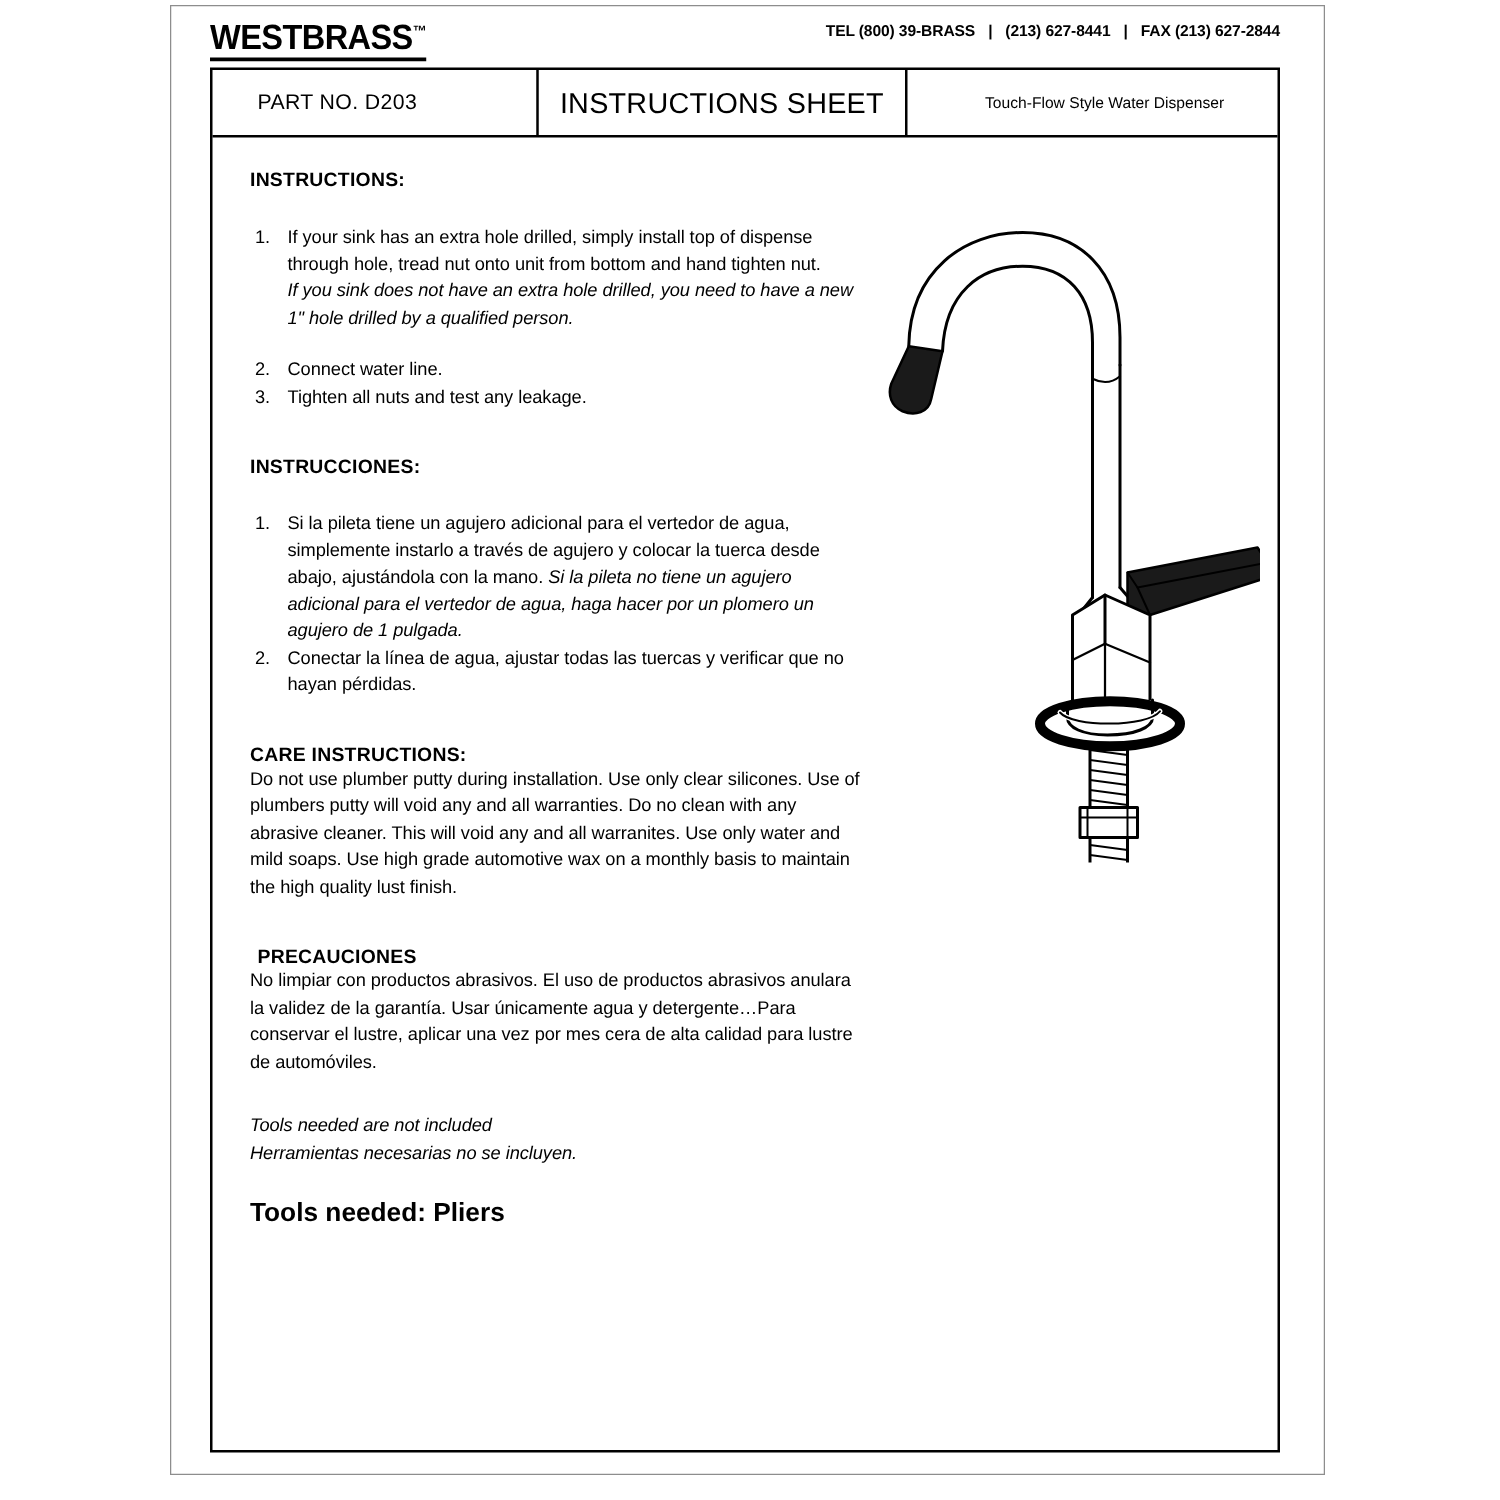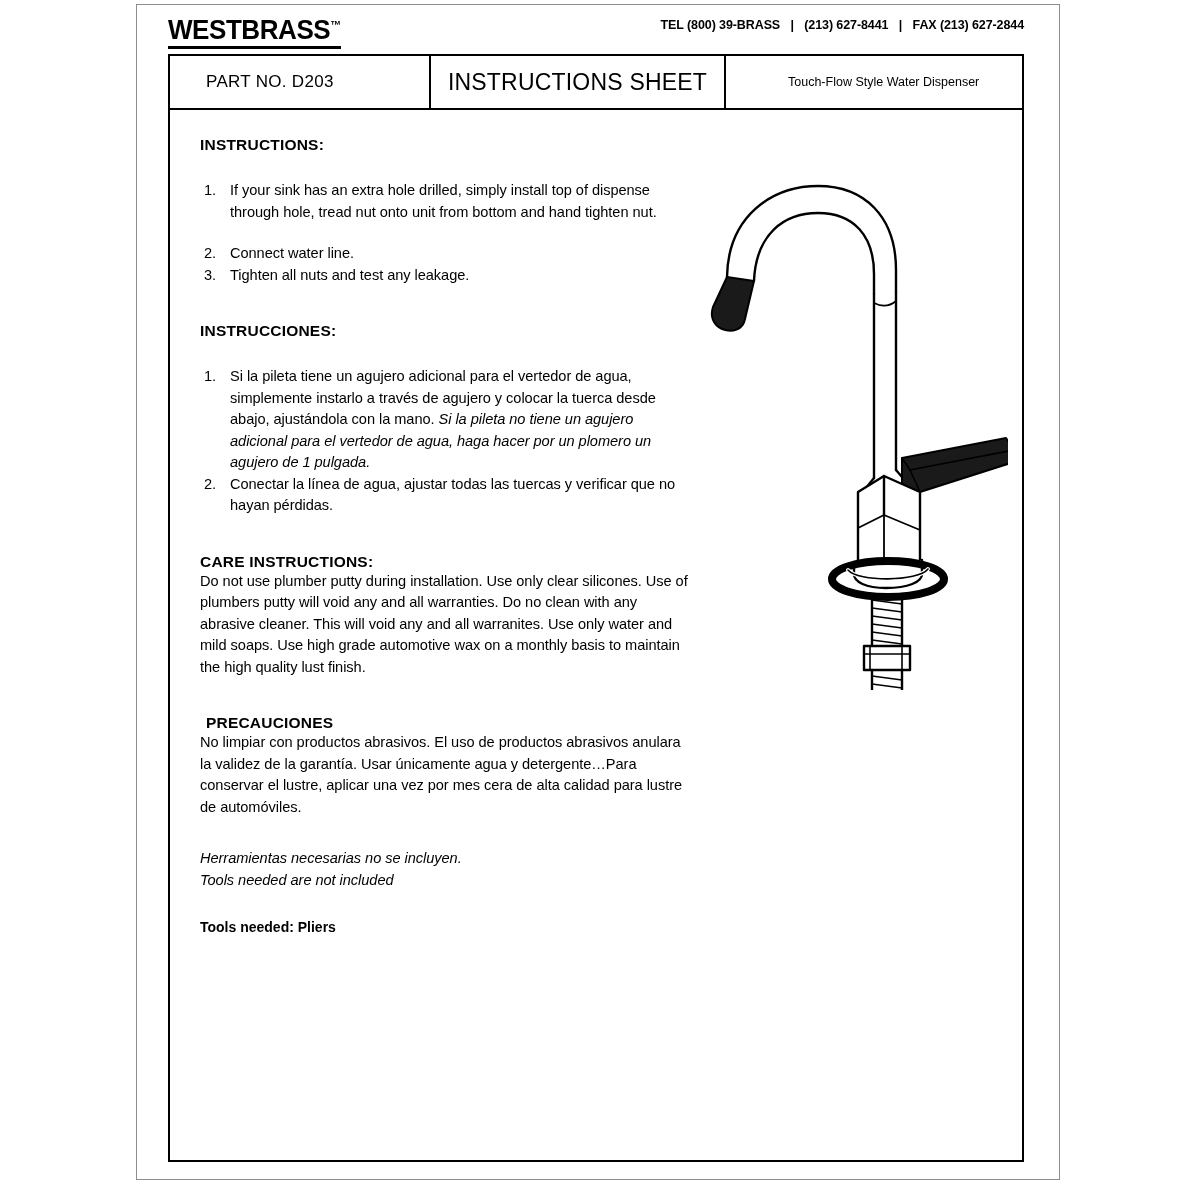--- a/index.html
+++ b/index.html
@@ -175,21 +175,21 @@
     left: 4px;
     top: 0;
   }
   .it { font-style: italic; }
   .gap-20 { height: 20px; }
   .gap-26 { height: 26px; }
   .gap-30 { height: 30px; }
   .gap-36 { height: 36px; }
 
   .tools-line {
-    font-size: 14px;
+    font-size: 21px;
     line-height: 21.5px;
     font-weight: bold;
   }
 
   
   .faucet-wrap {
     position: absolute;
     left: 518px;
     top: 60px;
     width: 320px;
@@ -226,20 +226,21 @@
 
       <div class="text-col">
 
         <h2 class="sec-head">INSTRUCTIONS:</h2>
         <div class="gap-26"></div>
 
         <ol class="numlist">
           <li>
             <span class="num">1.</span>
             <span>If your sink has an extra hole drilled, simply install top  of dispense through hole, tread nut onto unit from bottom and hand tighten nut.</span>
+            <div class="it">If you sink does not have an extra hole drilled, you need to have a new 1" hole drilled by a qualified person.</div>
           </li>
           <div class="gap-20"></div>
           <li>
             <span class="num">2.</span>
             <span>Connect water line.</span>
           </li>
           <li>
             <span class="num">3.</span>
             <span>Tighten all nuts and test any leakage.</span>
           </li>
@@ -267,22 +268,22 @@
         <h2 class="sec-head">CARE INSTRUCTIONS:</h2>
         <div class="para">Do not use plumber putty during installation. Use only clear silicones. Use of plumbers putty will void any and all warranties. Do no clean with any abrasive cleaner. This will void any and all warranites. Use only water and mild soaps. Use high grade automotive wax on a monthly basis to maintain the high quality lust finish.</div>
 
         <div class="gap-36"></div>
 
         <h2 class="sec-head" style="padding-left:6px;">PRECAUCIONES</h2>
         <div class="para">No limpiar con productos abrasivos. El uso de productos abrasivos anulara la validez de la garantía. Usar únicamente agua y detergente…Para conservar el lustre, aplicar una vez por mes  cera de alta calidad para lustre de automóviles.</div>
 
         <div class="gap-30"></div>
 
+        <div class="para italic">Tools needed are not included</div>
         <div class="para italic">Herramientas necesarias no se incluyen.</div>
-        <div class="para italic">Tools needed are not included</div>
 
         <div class="gap-26"></div>
 
         <div class="tools-line">Tools needed: Pliers</div>
 
       </div>
 
       <div class="faucet-wrap">
         <svg viewBox="0 0 320 520" width="320" height="520">
           <g fill="none" stroke="#000" stroke-width="2.4" stroke-linecap="round" stroke-linejoin="round">

